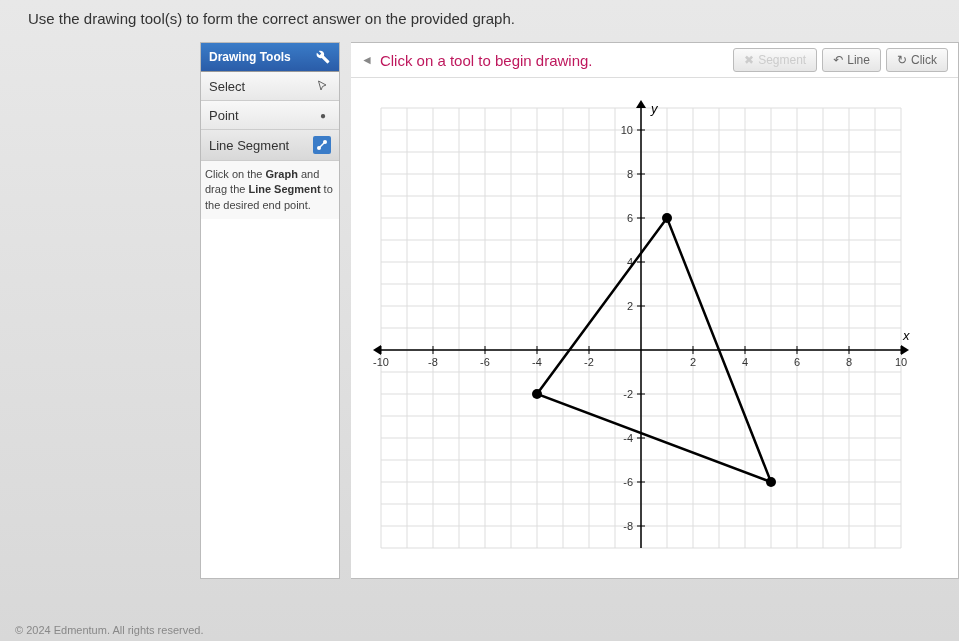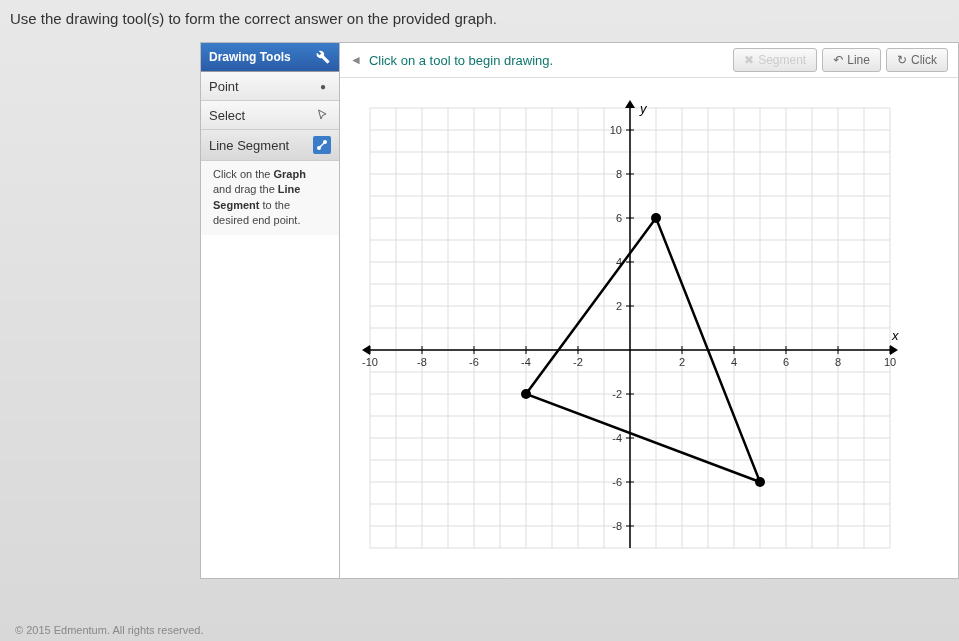--- a/index.html
+++ b/index.html
@@ -5,31 +5,31 @@
     * { margin: 0; padding: 0; box-sizing: border-box; }
     body {
       font-family: Arial, sans-serif;
       background: linear-gradient(to bottom, #e8e8e8, #d8d8d8);
       width: 959px;
       height: 641px;
       position: relative;
       overflow: hidden;
     }
     .instructions {
-      padding: 10px 15px 5px 10px;
+      padding: 10px 15px 5px 28px;
     }
     .instruction-line {
       font-size: 15px;
       color: #333;
       margin-bottom: 10px;
     }
     .main-area {
       display: flex;
       padding: 0 0 0 200px;
-      gap: 0;
+      gap: 11px;
     }
     .left-panel {
       width: 140px;
       background: #fff;
       border: 1px solid #bbb;
     }
     .panel-header {
       background: linear-gradient(to bottom, #3a7cc8, #2a5ca8);
       color: #fff;
       font-size: 12px;
@@ -66,21 +66,21 @@
       border-radius: 2px;
       width: 18px;
       height: 18px;
       display: flex;
       align-items: center;
       justify-content: center;
     }
     .help-text {
       font-size: 11px;
       color: #444;
-      padding: 6px 12px;
+      padding: 6px 4px;
       line-height: 1.4;
       background: #f8f8f8;
     }
     .help-text b { color: #333; }
     .right-panel {
       flex: 1;
       background: #fff;
       border: 1px solid #bbb;
       border-left: none;
       position: relative;
@@ -91,22 +91,22 @@
       padding: 5px 10px;
       border-bottom: 1px solid #ddd;
       gap: 5px;
     }
     .hint-arrow {
       color: #888;
       font-size: 12px;
       margin-right: 2px;
     }
     .hint-text {
-      color: #0f766e;
-      font-size: 13px;
+      color: #be185d;
+      font-size: 15px;
       flex: 1;
     }
     .action-btn {
       background: linear-gradient(to bottom, #fafafa, #e6e6e6);
       border: 1px solid #bbb;
       border-radius: 3px;
       padding: 4px 10px;
       font-size: 12px;
       color: #666;
       cursor: pointer;
@@ -147,30 +147,30 @@
   <div class="left-panel">
     <div class="panel-header">
       <span>Drawing Tools</span>
       <span class="tool-icon wrench-icon">
         <svg width="14" height="14" viewBox="0 0 24 24">
             <path d="M22.7 19l-9.1-9.1c.9-2.3.4-5-1.5-6.9-2-2-5-2.4-7.4-1.3L9 6 6 9 1.6 4.7C.4 7.1.9 10.1 2.9 12.1c1.9 1.9 4.6 2.4 6.9 1.5l9.1 9.1c.4.4 1 .4 1.4 0l2.3-2.3c.5-.4.5-1.1.1-1.4z"></path>
           </svg>
       </span>
     </div>
     <div class="tool-item">
-      <span>Point</span>
-      <span class="tool-icon point-icon">●</span>
-    </div>
-    <div class="tool-item">
       <span>Select</span>
       <span class="tool-icon cursor-icon">
         <svg width="12" height="12" viewBox="0 0 24 24">
             <path d="M3 2l5 18 3-7 7-3z" fill="none" stroke="#666" stroke-width="2"></path>
           </svg>
       </span>
+    </div>
+    <div class="tool-item">
+      <span>Point</span>
+      <span class="tool-icon point-icon">●</span>
     </div>
     <div class="tool-item selected">
       <span>Line Segment</span>
       <span class="line-segment-icon">
         <svg width="12" height="12" viewBox="0 0 12 12">
             <circle cx="3" cy="9" r="2" fill="#fff"></circle>
             <circle cx="9" cy="3" r="2" fill="#fff"></circle>
             <line x1="3" y1="9" x2="9" y2="3" stroke="#fff" stroke-width="1.5"></line>
           </svg>
       </span>
@@ -288,13 +288,13 @@
           <text x="542" y="252" font-size="13" font-style="italic" fill="#000">x</text>
           <polygon points="306,130 176,306 410,394" fill="none" stroke="#000" stroke-width="2.5"></polygon>
           <circle cx="306" cy="130" r="5" fill="#000"></circle>
           <circle cx="176" cy="306" r="5" fill="#000"></circle>
           <circle cx="410" cy="394" r="5" fill="#000"></circle>
         </svg>
     </div>
   </div>
 </div>
 
-<div class="footer">© 2015 Edmentum. All rights reserved.</div>
+<div class="footer">© 2024 Edmentum. All rights reserved.</div>
 
 </body></html>

